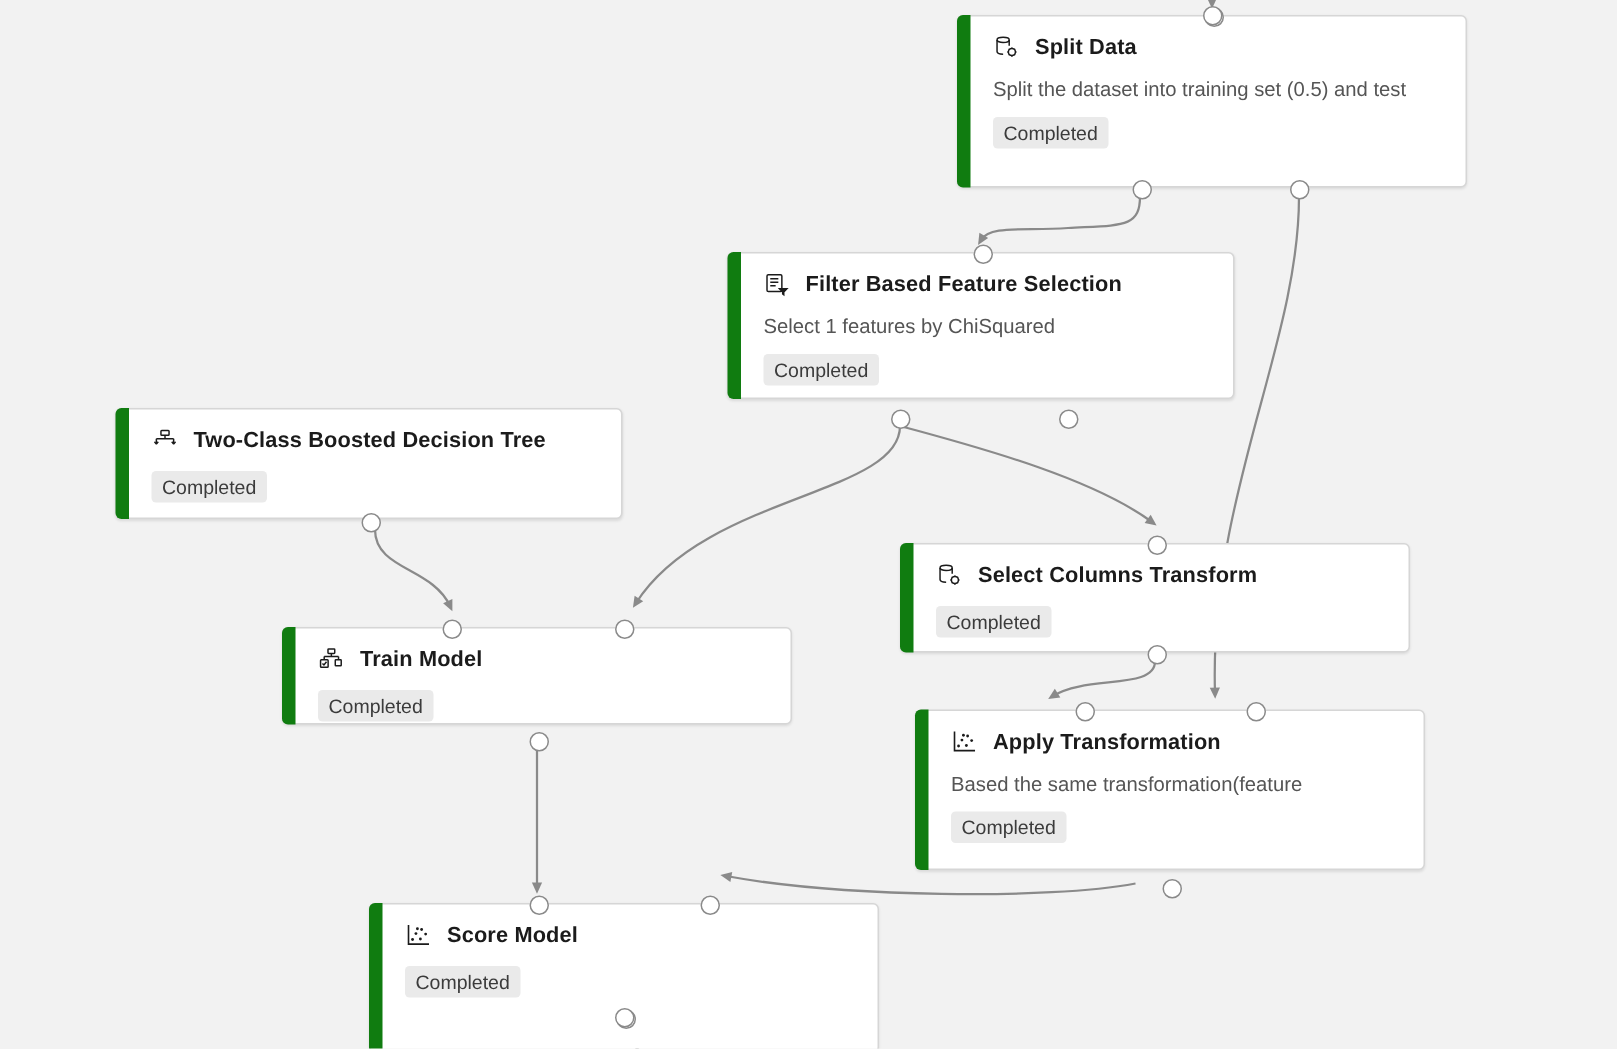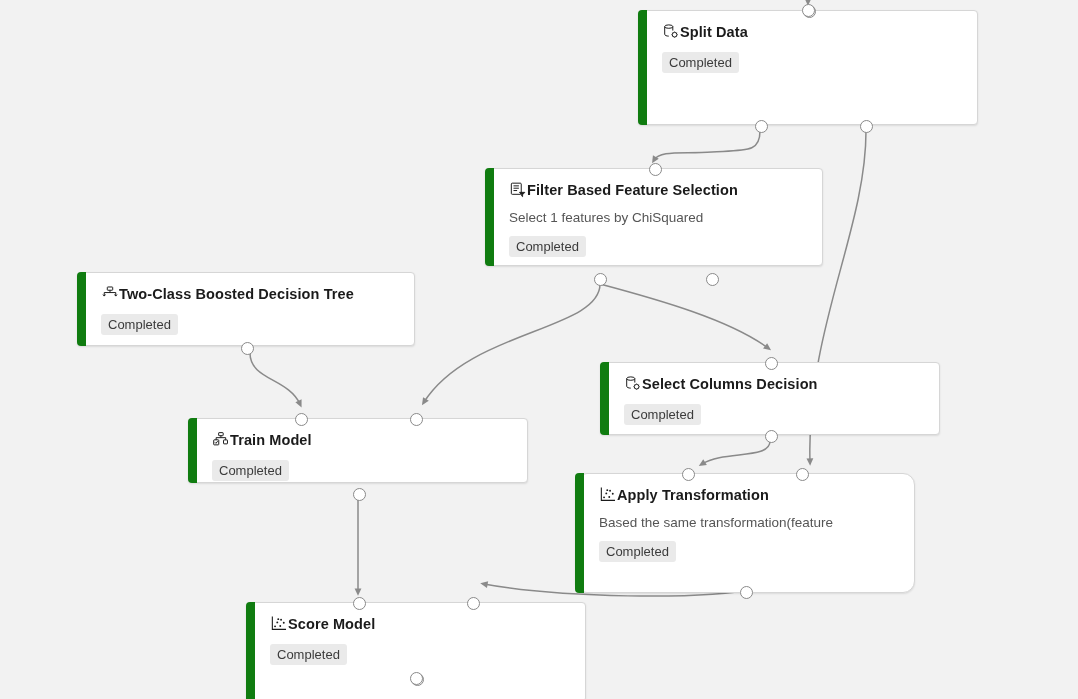--- a/index.html
+++ b/index.html
@@ -20,21 +20,21 @@
     box-sizing:border-box;
     box-shadow:0 1px 2px rgba(0,0,0,0.10);
     overflow:visible;
   }
   .node .accent{
     position:absolute;left:-1px;top:-1px;bottom:-1px;width:9px;
     background:#107c10;
     border-top-left-radius:4px;border-bottom-left-radius:4px;
   }
   .node .body{position:absolute;left:9px;right:0;top:0;bottom:0;padding:12px 14px 0 14px;box-sizing:border-box;}
-  .row-title{display:flex;align-items:center;}
+  .row-title{display:flex;align-items:center;gap:10px;}
   .node-icon{width:18px;height:18px;flex:0 0 18px;display:block;}
   .node-title{
     font-size:14.5px;font-weight:600;color:#1b1b1b;letter-spacing:0.1px;white-space:nowrap;
   }
   .node-desc{
     margin-top:11px;font-size:13.5px;color:#555555;white-space:nowrap;overflow:hidden;
   }
   .badge{
     display:inline-block;margin-top:11px;
     background:#eaeaea;color:#3b3b3b;
@@ -88,21 +88,21 @@
         <div class="accent"></div>
         <div class="body"><div class="row-title">
             <span class="node-icon"><svg viewBox="0 0 20 20" width="18" height="18" fill="none" stroke="#1b1b1b" stroke-width="1.1">
                 <ellipse cx="7.5" cy="4" rx="4.5" ry="1.9"></ellipse>
                 <path d="M3,4 V12.6 C3,13.7 5,14.6 7.5,14.6"></path>
                 <path d="M12,4 V8.4"></path>
                 <circle cx="14" cy="13" r="2.6"></circle>
                 <path d="M14,9.6 V10.1 M14,15.9 V16.4 M10.6,13 H11.1 M16.9,13 H17.4 M11.6,10.6 L11.95,10.95 M16.05,15.05 L16.4,15.4 M16.4,10.6 L16.05,10.95 M11.95,15.05 L11.6,15.4"></path>
               </svg></span>
             <span class="node-title">Split Data</span>
-          </div><div class="badge">Completed</div></div>
+          </div><div class="node-desc">Split the dataset into training set (0.5) and test</div><div class="badge">Completed</div></div>
         <div class="port" style="left: 170px; top: 0px;"></div>
         <div class="port" style="left: 122.4px; top: 115px;"></div>
         <div class="port" style="left: 227.8px; top: 115px;"></div>
       </div>
       <div class="node" style="left: 485px; top: 168px; width: 338px; height: 98px;">
         <div class="accent"></div>
         <div class="body"><div class="row-title">
             <span class="node-icon"><svg viewBox="0 0 20 20" width="18" height="18" fill="none" stroke="#1b1b1b" stroke-width="1.1">
                 <rect x="2.6" y="2.4" width="11" height="12.4" rx="1"></rect>
                 <path d="M5,5.4 H11 M5,8 H11 M5,10.6 H9"></path>
@@ -129,42 +129,42 @@
       <div class="node" style="left: 600px; top: 362px; width: 340px; height: 73px;">
         <div class="accent"></div>
         <div class="body"><div class="row-title">
             <span class="node-icon"><svg viewBox="0 0 20 20" width="18" height="18" fill="none" stroke="#1b1b1b" stroke-width="1.1">
                 <ellipse cx="7.5" cy="4" rx="4.5" ry="1.9"></ellipse>
                 <path d="M3,4 V12.6 C3,13.7 5,14.6 7.5,14.6"></path>
                 <path d="M12,4 V8.4"></path>
                 <circle cx="14" cy="13" r="2.6"></circle>
                 <path d="M14,9.6 V10.1 M14,15.9 V16.4 M10.6,13 H11.1 M16.9,13 H17.4 M11.6,10.6 L11.95,10.95 M16.05,15.05 L16.4,15.4 M16.4,10.6 L16.05,10.95 M11.95,15.05 L11.6,15.4"></path>
               </svg></span>
-            <span class="node-title">Select Columns Decision</span>
+            <span class="node-title">Select Columns Transform</span>
           </div><div class="badge">Completed</div></div>
         <div class="port" style="left: 170px; top: 0px;"></div>
         <div class="port" style="left: 170px; top: 73px;"></div>
       </div>
       <div class="node" style="left: 188px; top: 418px; width: 340px; height: 65px;">
         <div class="accent"></div>
         <div class="body"><div class="row-title">
             <span class="node-icon"><svg viewBox="0 0 20 20" width="18" height="18" fill="none" stroke="#1b1b1b" stroke-width="1.1">
                 <rect x="7.4" y="1.8" width="5" height="3.4" rx="0.5"></rect>
                 <path d="M9.9,5.2 V7.4 M4.6,7.4 H15.2 M4.6,7.4 V9.8 M15.2,7.4 V9.8"></path>
                 <rect x="1.9" y="9.8" width="5.6" height="5.6" rx="0.6"></rect>
                 <path d="M3.3,12.6 L4.4,13.7 L6.3,11.3"></path>
                 <rect x="12.8" y="9.9" width="4.4" height="4.4" rx="0.5"></rect>
               </svg></span>
             <span class="node-title">Train Model</span>
           </div><div class="badge">Completed</div></div>
         <div class="port" style="left: 112.2px; top: 0px;"></div>
         <div class="port" style="left: 227.8px; top: 0px;"></div>
         <div class="port" style="left: 170px; top: 75px;"></div>
       </div>
-      <div class="node" style="left: 575px; top: 473px; width: 340px; height: 120px; border-radius: 12px;">
+      <div class="node" style="left: 610px; top: 473px; width: 340px; height: 107px;">
         <div class="accent"></div>
         <div class="body"><div class="row-title">
             <span class="node-icon"><svg viewBox="0 0 20 20" width="18" height="18" fill="none" stroke="#1b1b1b" stroke-width="1.2">
                 <path d="M2.6,2.4 V16 H17.2" stroke-linecap="square"></path>
                 <g fill="#1b1b1b" stroke="none">
                   <circle cx="5.6" cy="12.6" r="1.05"></circle>
                   <circle cx="8.1" cy="8.2" r="1.05"></circle>
                   <circle cx="11.4" cy="12.2" r="1.05"></circle>
                   <circle cx="12.3" cy="5.2" r="1.05"></circle>
                   <circle cx="15.3" cy="8.6" r="1.05"></circle>

